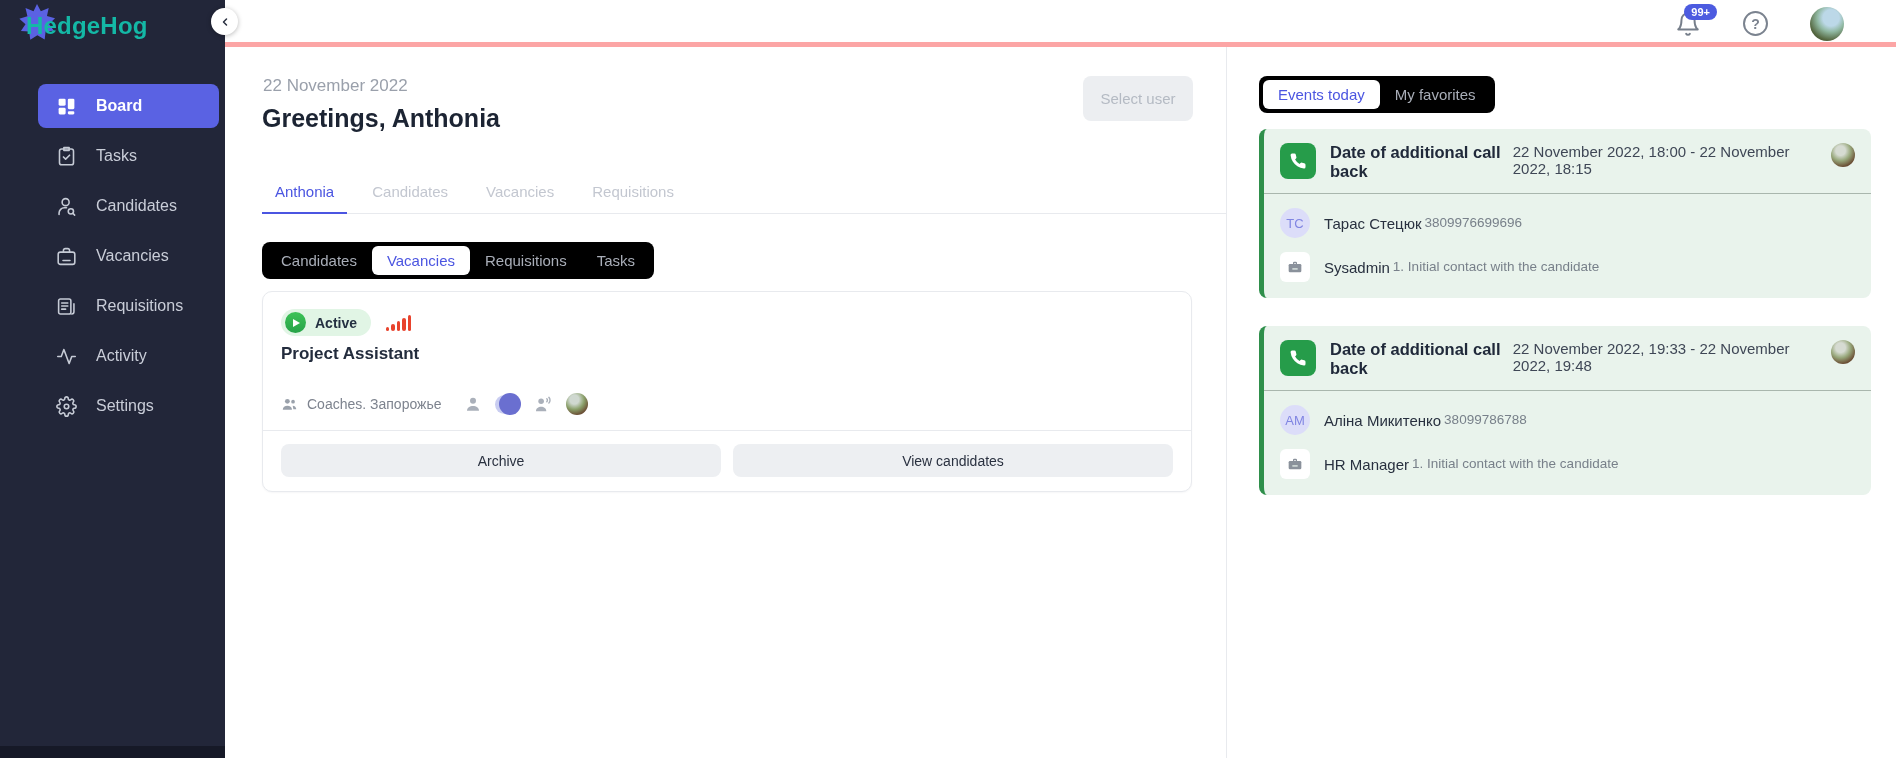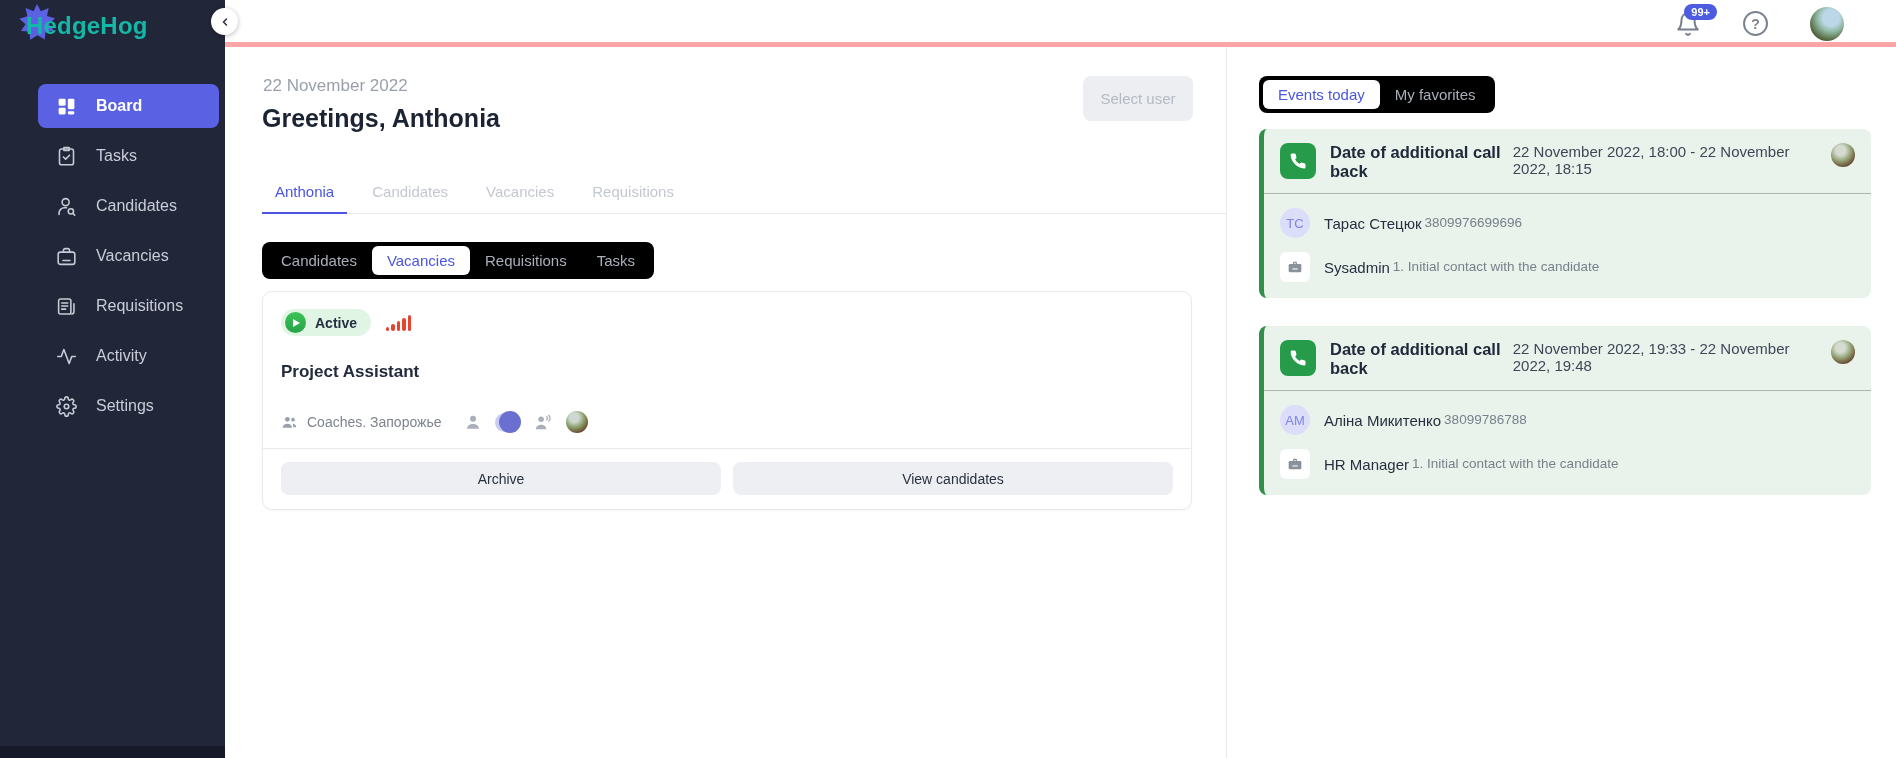--- a/index.html
+++ b/index.html
@@ -53,21 +53,21 @@
 
   .pill-tabs { display:inline-flex; background:#000000; border-radius:8px; padding:4px; }
   .filter-tabs { position:absolute; left:262px; top:242px; }
   .pill-tab { padding:6px 15px; font-size:15px; color:#a9aeb8; border-radius:6px; cursor:pointer; white-space:nowrap; }
   .pill-tab.active { background:#ffffff; color:#4b55e1; box-shadow:0 1px 3px rgba(16,24,40,.12); }
 
   
   .vacancy-card { position:absolute; left:262px; top:291px; width:930px; background:#fff;
     border:1px solid #e8eaee; border-radius:10px; box-shadow:0 1px 2px rgba(16,24,40,.04); }
   .vc-top { padding:17px 18px 0 18px; }
-  .badge-row { display:flex; align-items:center; gap:15px; margin-bottom:26px; }
+  .badge-row { display:flex; align-items:center; gap:15px; margin-bottom:8px; }
   .status-badge { display:inline-flex; align-items:center; gap:9px; background:#e1f5e5; border-radius:15px;
     padding:3px 14px 3px 4px; }
   .play-icon { width:21px; height:21px; border-radius:50%; background:linear-gradient(180deg,#3cc257,#27a348);
     display:grid; place-items:center; }
   .play-icon::after { content:""; border-left:7px solid #fff; border-top:4.5px solid transparent;
     border-bottom:4.5px solid transparent; margin-left:2px; }
   .status-label { font-size:14px; font-weight:600; color:#243041; }
   .signal-icon { display:flex; align-items:flex-end; gap:2px; height:17px; }
   .signal-icon span { width:3.4px; background:#e8432d; border-radius:2px; }
   .signal-icon span:nth-child(1){height:4px;} .signal-icon span:nth-child(2){height:7px;}

